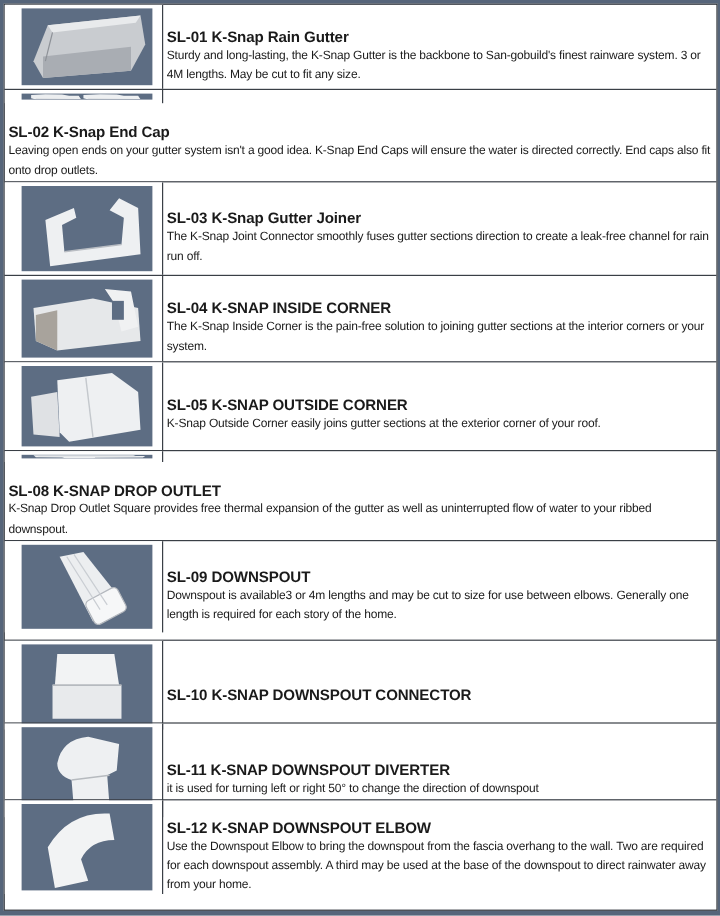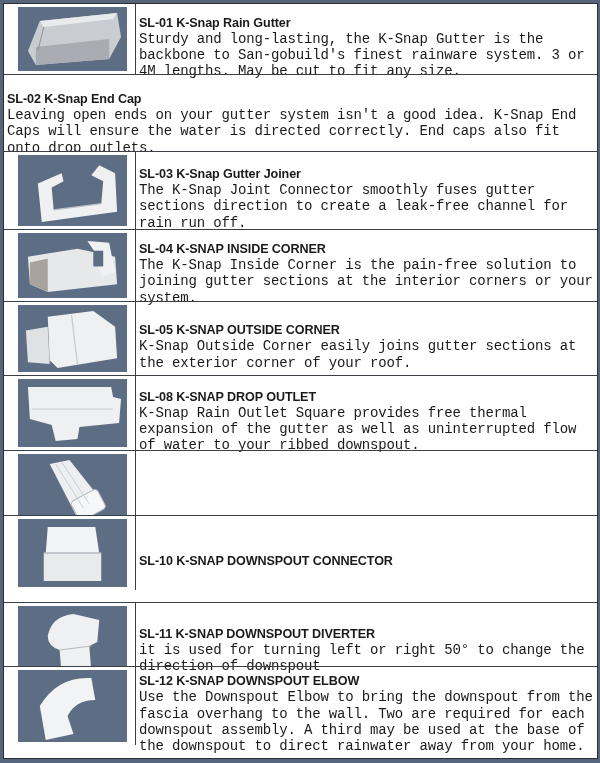--- a/index.html
+++ b/index.html
@@ -33,21 +33,21 @@
     background: #5d6d83;
     overflow: hidden;
   }
   .photo svg { width: 100%; height: 100%; display: block; }
   .textcell {
     flex: 1; padding: 16px 2px 0 3px;
     display: flex; flex-direction: column; justify-content: center;
     color: #1a1a1a;
   }
   .title { font-weight: bold; font-size: 12.6px; line-height: 16px; letter-spacing: -0.1px; }
-  .desc { font-size: 14px; line-height: 16.3px; letter-spacing: -0.15px; font-family: Liberation Mono, monospace; }
+  .desc { font-size: 10px; line-height: 16.3px; letter-spacing: -0.15px; }
 </style>
 </head>
 <body>
 
 <div class="sheet">
 
   <div class="row first" style="top:0;height:70px;">
     <div class="imgcell">
       <div class="photo">
         <svg viewBox="0 0 110 64" preserveAspectRatio="none">
@@ -122,49 +122,53 @@
           <line x1="54" y1="10" x2="60" y2="60" stroke="#c4c8cd" stroke-width="1.2"></line>
         </svg>
       </div>
     </div>
     <div class="textcell">
       <div class="title">SL-05 K-SNAP OUTSIDE CORNER</div>
       <div class="desc">K-Snap Outside Corner easily joins gutter sections at the exterior corner of your roof.</div>
     </div>
   </div>
 
-  <div class="row" style="top:371px;height:75px;">
+  <div class="row" style="top:371px;height:75px;flex-direction:column;">
     <div class="imgcell">
       <div class="photo">
         <svg viewBox="0 0 110 68" preserveAspectRatio="none">
           <polygon points="10,8 94,8 96,18 104,20 102,44 62,48 60,60 38,62 34,46 12,40" fill="#eef0f2"></polygon>
           <line x1="14" y1="30" x2="96" y2="30" stroke="#c8ccd0" stroke-width="1"></line>
         </svg>
       </div>
     </div>
     <div class="textcell">
       <div class="title">SL-08 K-SNAP DROP OUTLET</div>
-      <div class="desc">K-Snap Rain Outlet Square provides free thermal expansion of the gutter as well as uninterrupted flow of water to your ribbed downspout.</div>
+      <div class="desc">K-Snap Drop Outlet Square provides free thermal expansion of the gutter as well as uninterrupted flow of water to your ribbed downspout.</div>
     </div>
   </div>
 
   <div class="row" style="top:446px;height:77px;">
     <div class="imgcell">
       <div class="photo">
         <svg viewBox="0 0 110 70" preserveAspectRatio="none">
           <polygon points="32,10 52,6 84,46 60,64" fill="#eceef0"></polygon>
           <rect x="56" y="40" width="30" height="22" rx="4" transform="rotate(-28 71 51)" fill="#f6f7f8" stroke="#b4b8be"></rect>
           <line x1="38" y1="10" x2="66" y2="54" stroke="#c9cdd2"></line>
           <line x1="44" y1="8" x2="72" y2="50" stroke="#c9cdd2"></line>
         </svg>
       </div>
     </div>
-  </div>
-
-  <div class="row" style="top:511px;height:75px;">
+    <div class="textcell">
+      <div class="title">SL-09 DOWNSPOUT</div>
+      <div class="desc">Downspout is available3 or 4m lengths and may be cut to size for use between elbows. Generally one length is required for each story of the home.</div>
+    </div>
+  </div>
+
+  <div class="row" style="top:529px;height:75px;">
     <div class="imgcell">
       <div class="photo">
         <svg viewBox="0 0 110 68" preserveAspectRatio="none">
           <polygon points="30,8 78,8 82,34 28,34" fill="#f2f3f4"></polygon>
           <polygon points="26,34 84,34 84,62 26,62" fill="#e8eaec"></polygon>
           <line x1="26" y1="34" x2="84" y2="34" stroke="#b6babf" stroke-width="1.5"></line>
         </svg>
       </div>
     </div>
     <div class="textcell">

